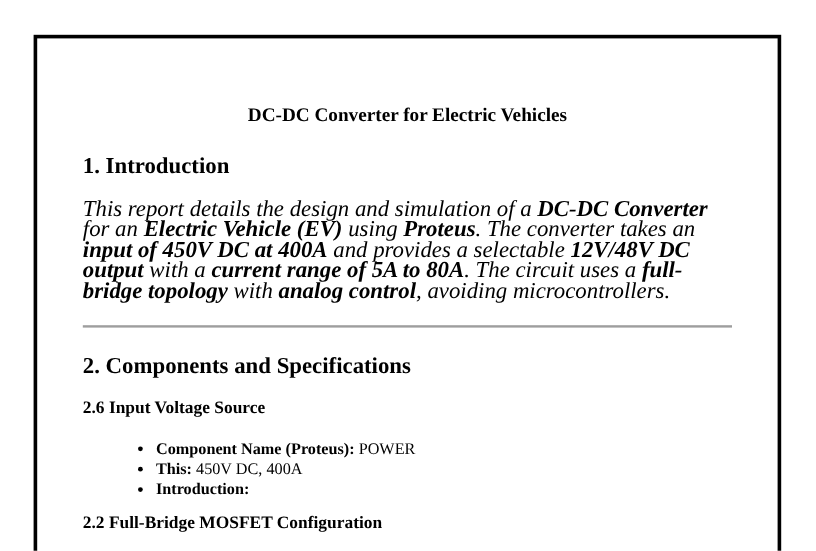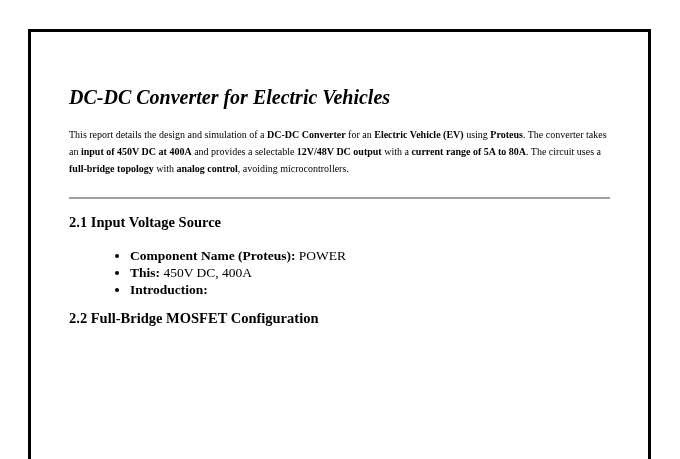--- a/index.html
+++ b/index.html
@@ -21,44 +21,45 @@
     top: 29px;
     width: 623px;
     height: 520px;
     box-sizing: border-box;
     border: 3px solid var(--border-color, #000);
     background: #ffffff;
     padding: 52px 38px 0 38px;
   }
   .doc-title {
     margin: 0;
-    font-size: 20px;
+    font-size: 16px;
     line-height: 26px;
     font-weight: bold;
-    font-style: italic;
+    text-align: center;
   }
   h2.section-heading {
     margin: 18px 0 0 0;
     font-size: 19px;
     line-height: 22px;
     font-weight: bold;
   }
   h2.section-heading.second {
     margin-top: 22px;
   }
   h3.sub-heading {
     margin: 14px 0 0 0;
     font-size: 14.5px;
     line-height: 18px;
     font-weight: bold;
   }
   p.body-text {
     margin: 16px 0 0 0;
-    font-size: 10px;
+    font-size: 19px;
     line-height: 17px;
+    font-style: italic;
   }
   .b { font-weight: bold; }
   hr.divider {
     border: none;
     border-top: 2px solid var(--divider-color, #9e9e9e);
     margin: 20px 0 0 0;
   }
   ul.bullets {
     margin: 16px 0 0 0;
     padding: 0 0 0 61px;
@@ -73,27 +74,29 @@
   }
   ul.bullets li { margin: 0; padding: 0; }
   h3.sub-heading.last { margin-top: 11px; }
 </style>
 </head>
 <body>
 
 <div class="page">
   <h1 class="doc-title">DC-DC Converter for Electric Vehicles</h1>
 
+  <h2 class="section-heading">1. Introduction</h2>
 
   <p class="body-text"><span>This report details the design and simulation of a </span><span class="b">DC-DC Converter</span><span> for an </span><span class="b">Electric Vehicle (EV)</span><span> using </span><span class="b">Proteus</span><span>. The converter takes an </span><span class="b">input of 450V DC at 400A</span><span> and provides a selectable </span><span class="b">12V/48V DC output</span><span> with a </span><span class="b">current range of 5A to 80A</span><span>. The circuit uses a </span><span class="b">full-bridge topology</span><span> with </span><span class="b">analog control</span><span>, avoiding microcontrollers.</span></p>
 
   <hr class="divider">
 
+  <h2 class="section-heading second">2. Components and Specifications</h2>
 
-  <h3 class="sub-heading">2.1 Input Voltage Source</h3>
+  <h3 class="sub-heading">2.6 Input Voltage Source</h3>
 
   <ul class="bullets" id="bullet-list">
       <li><span class="b">Component Name (Proteus):</span><span> POWER</span></li>
       <li><span class="b">This:</span><span> 450V DC, 400A</span></li>
       <li><span class="b">Introduction:</span></li>
     </ul>
 
   <h3 class="sub-heading last">2.2 Full-Bridge MOSFET Configuration</h3>
 </div>
 

